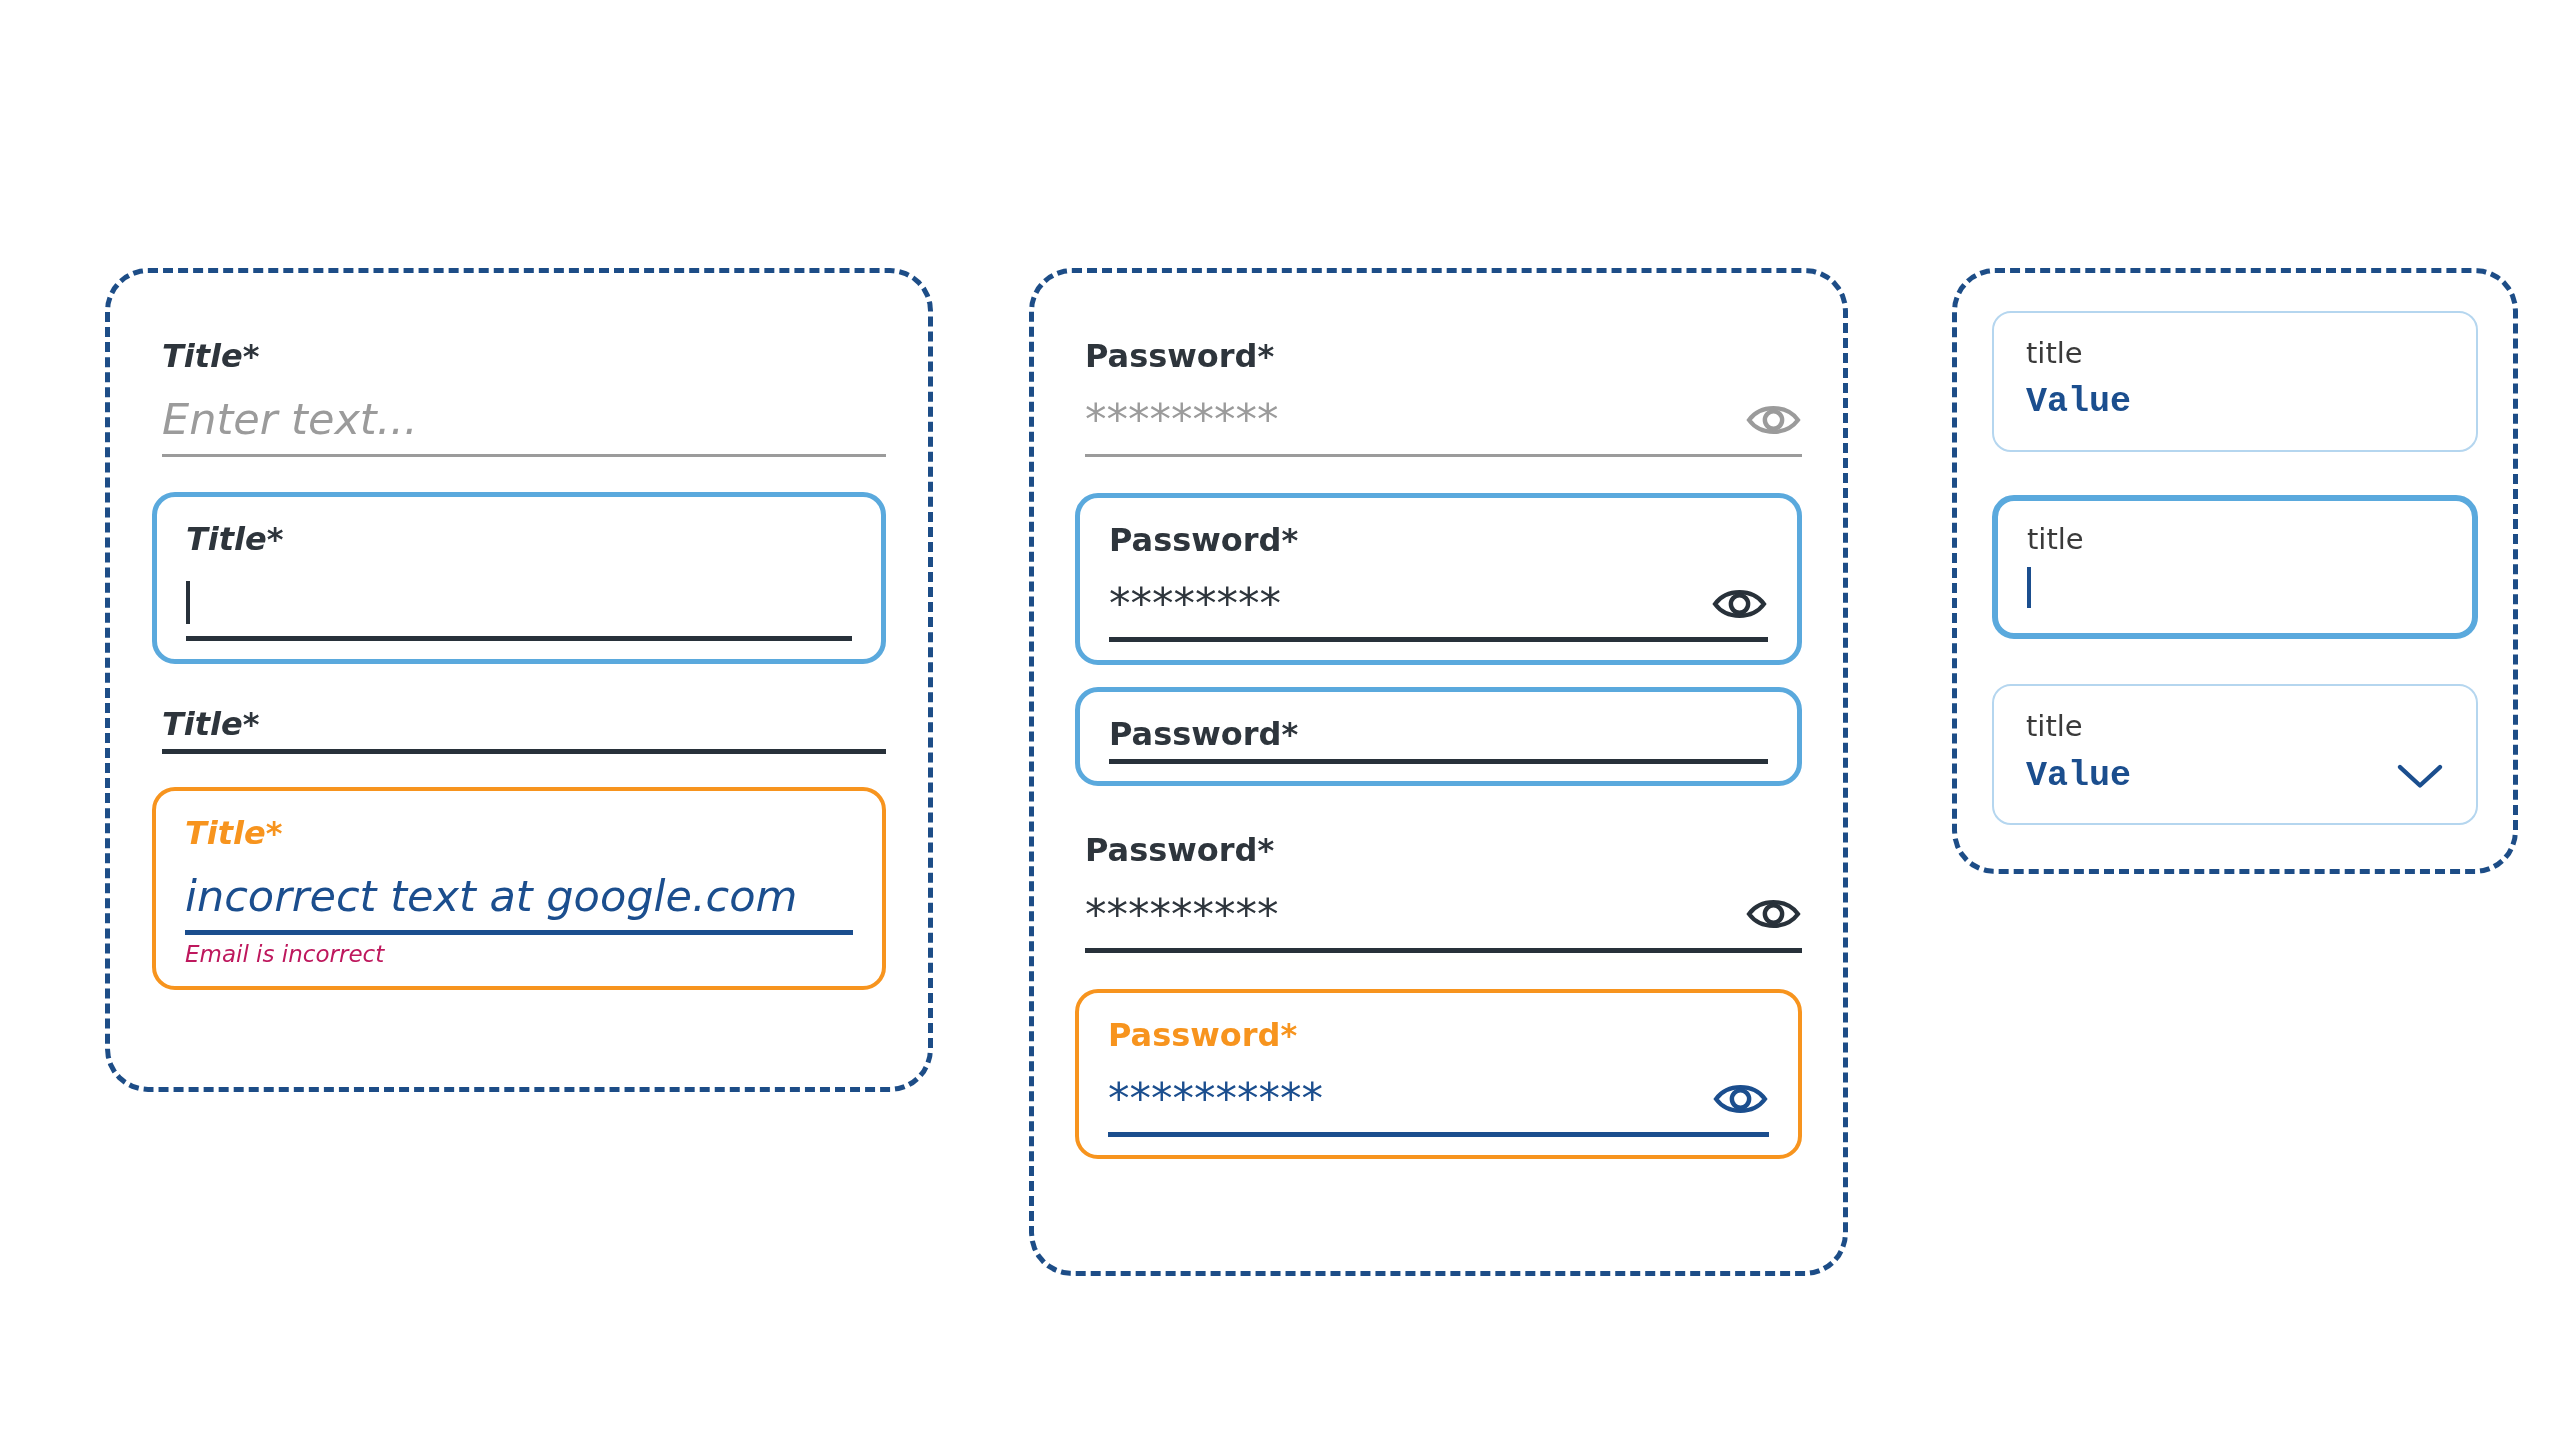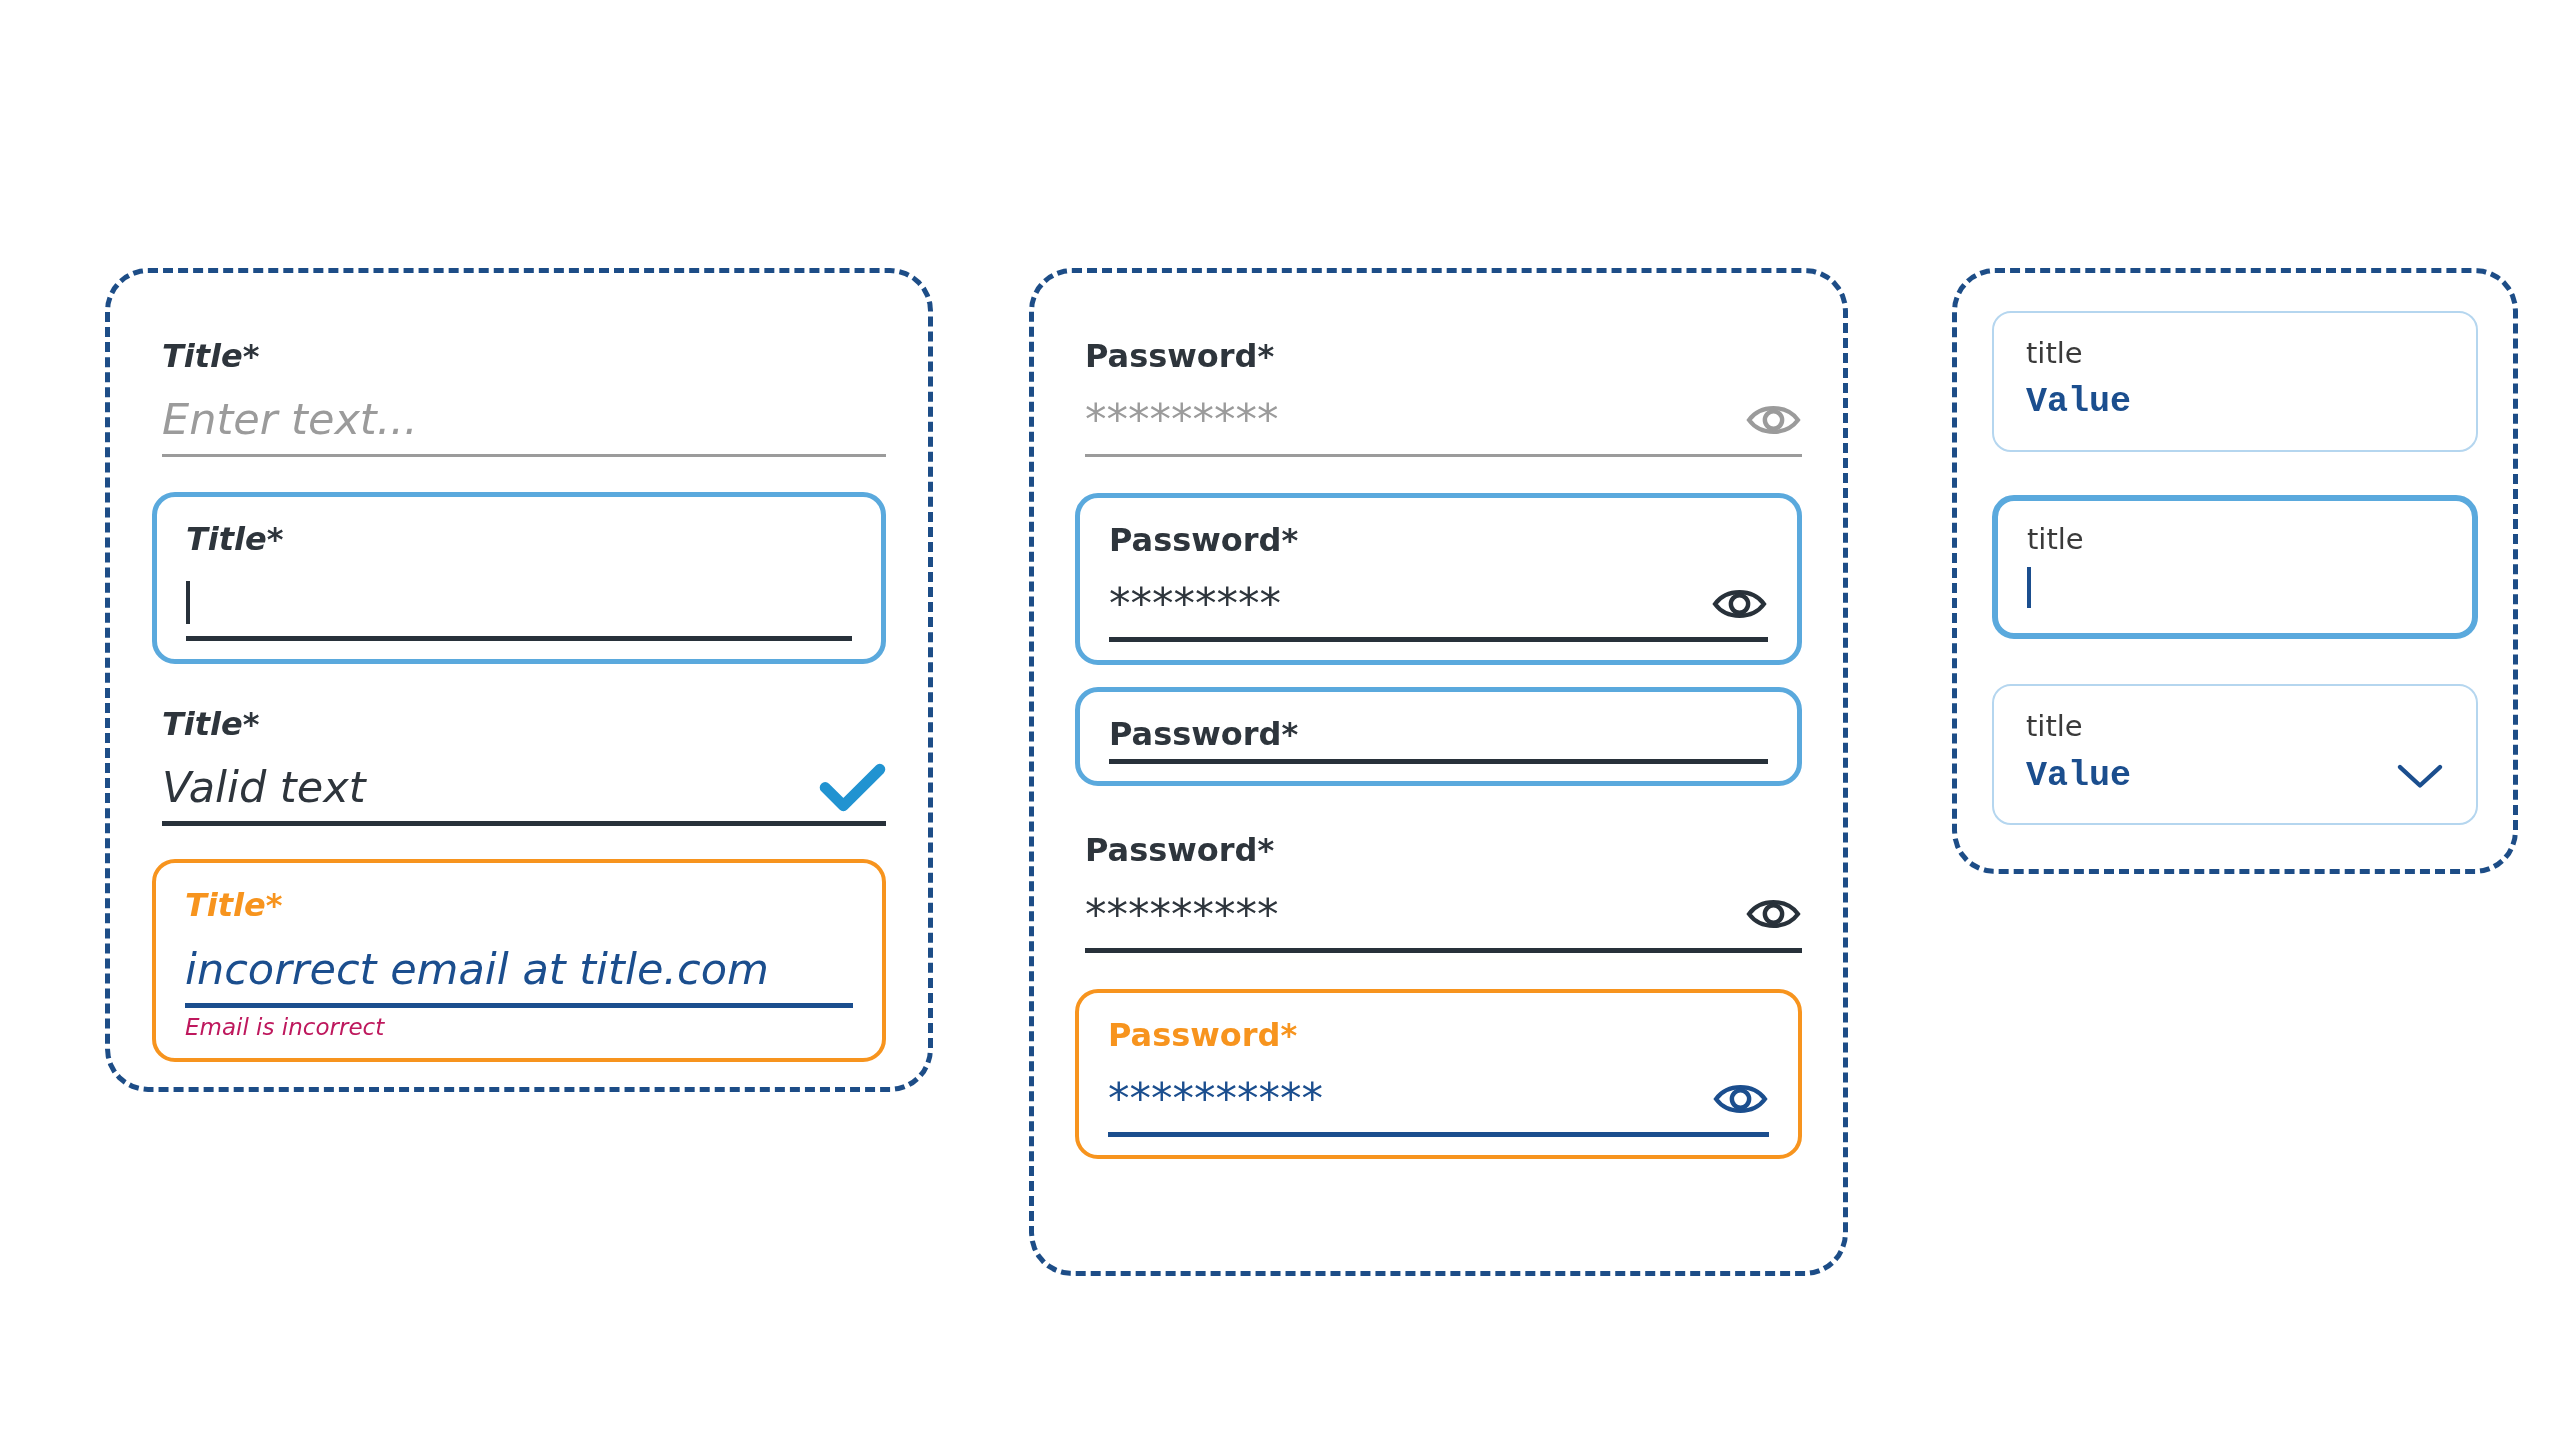--- a/index.html
+++ b/index.html
@@ -100,35 +100,27 @@
   <div class="field-box mb-56">
     <div class="f-label">Title*</div>
     <div class="f-row">
       <span class="cursor"></span>
     </div>
     <div class="f-underline dark"></div>
   </div>
 
   <div class="field-plain mb-46">
     <div class="f-label">Title*</div>
-    <div class="f-row">
-      <span class="f-value">Valid text</span>
-      <span class="icon">
-        <svg width="67" height="51" viewBox="0 0 36 28">
-          <path d="M3 14 L13 24 L33 4" fill="none" stroke="#2193d1" stroke-width="6" stroke-linecap="round" stroke-linejoin="round"></path>
-        </svg>
-      </span>
-    </div>
     <div class="f-underline dark"></div>
   </div>
 
   <div class="field-box error">
     <div class="f-label">Title*</div>
     <div class="f-row">
-      <span class="f-value navy">incorrect email at title.com</span>
+      <span class="f-value navy">incorrect text at google.com</span>
     </div>
     <div class="f-underline navy"></div>
     <div class="f-error-msg">Email is incorrect</div>
   </div>
 
 </div>
 
 <div class="group" id="password-group">
 
   <div class="field-plain mb-50">

